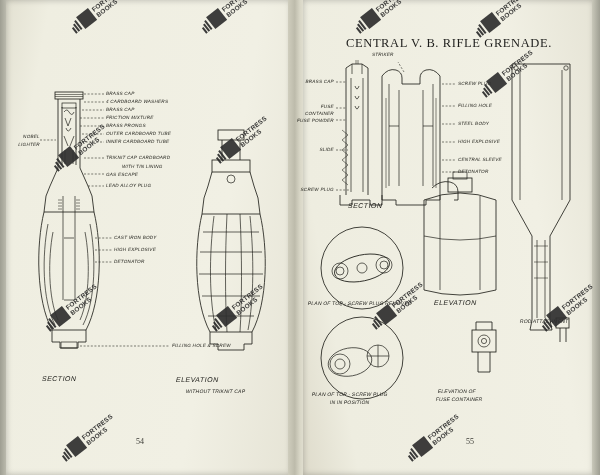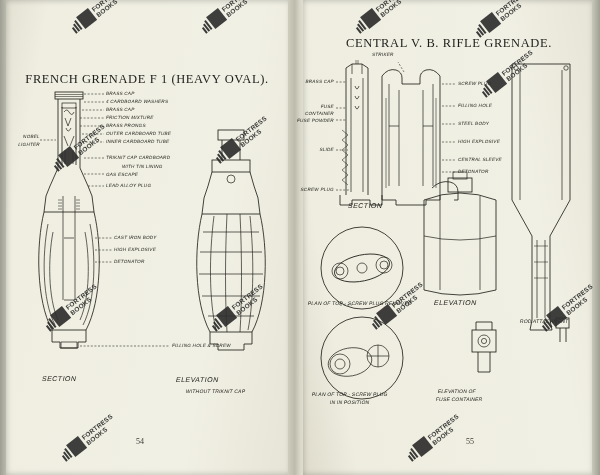--- a/index.html
+++ b/index.html
@@ -71,21 +71,20 @@
 <body>
 
 <div id="stage">
 
   <div id="edge-left"></div>
   <div class="page" id="page-left"></div>
   <div id="gutter"></div>
   <div class="page" id="page-right"></div>
   <div id="edge-right"></div>
 
-  <div class="head" style="left:22px;top:72px;width:250px;">FRENCH GRENADE F 1 (HEAVY OVAL).</div>
 
   <svg width="600" height="475">
 
     <rect class="ink" x="55" y="92" width="28" height="7"></rect>
     <line class="inkT" x1="55" y1="94.5" x2="83" y2="94.5"></line>
     <line class="inkT" x1="55" y1="96.5" x2="83" y2="96.5"></line>
     <path class="ink" d="M58 99 L58 168 M80 99 L80 168"></path>
     <path class="ink" d="M62 107 L62 165 M76 107 L76 165"></path>
     <rect class="ink2" x="62" y="103" width="14" height="5"></rect>
     <path class="ink2" d="M64 112 q3 -4 5 0 q3 5 5 0"></path>

